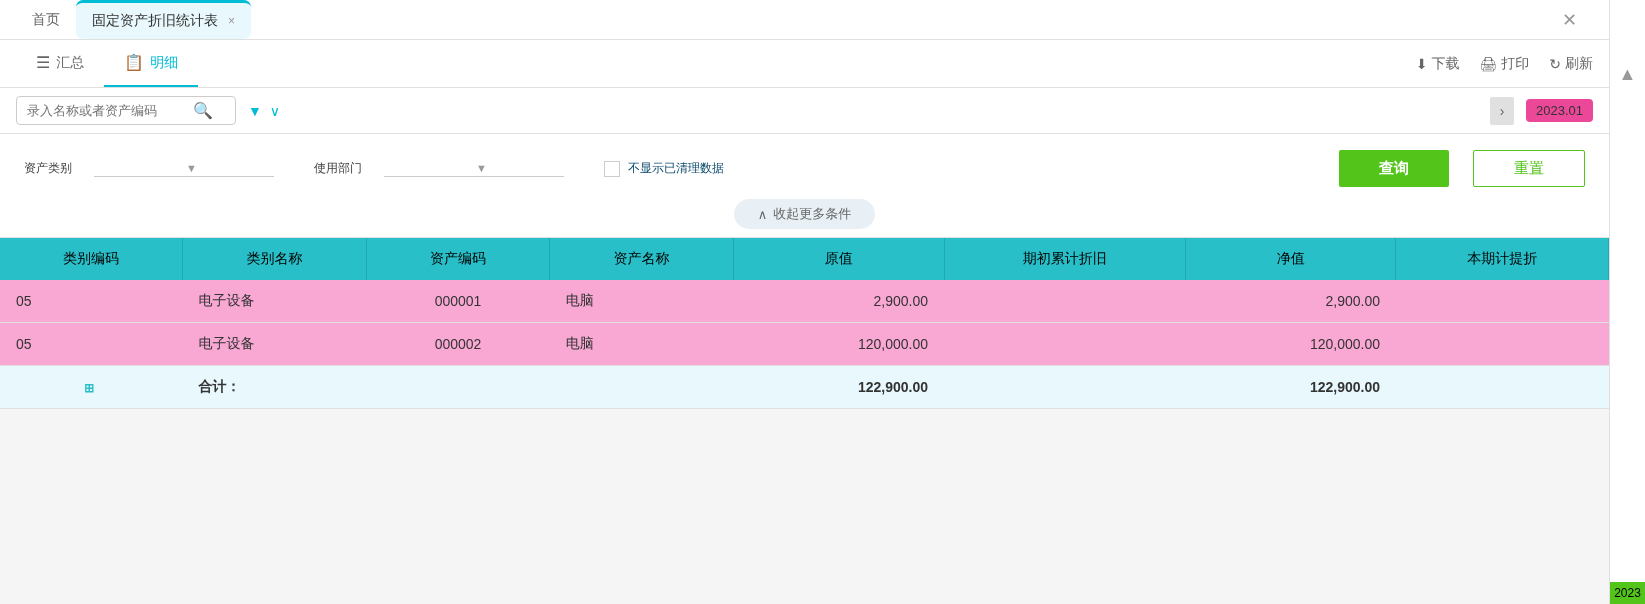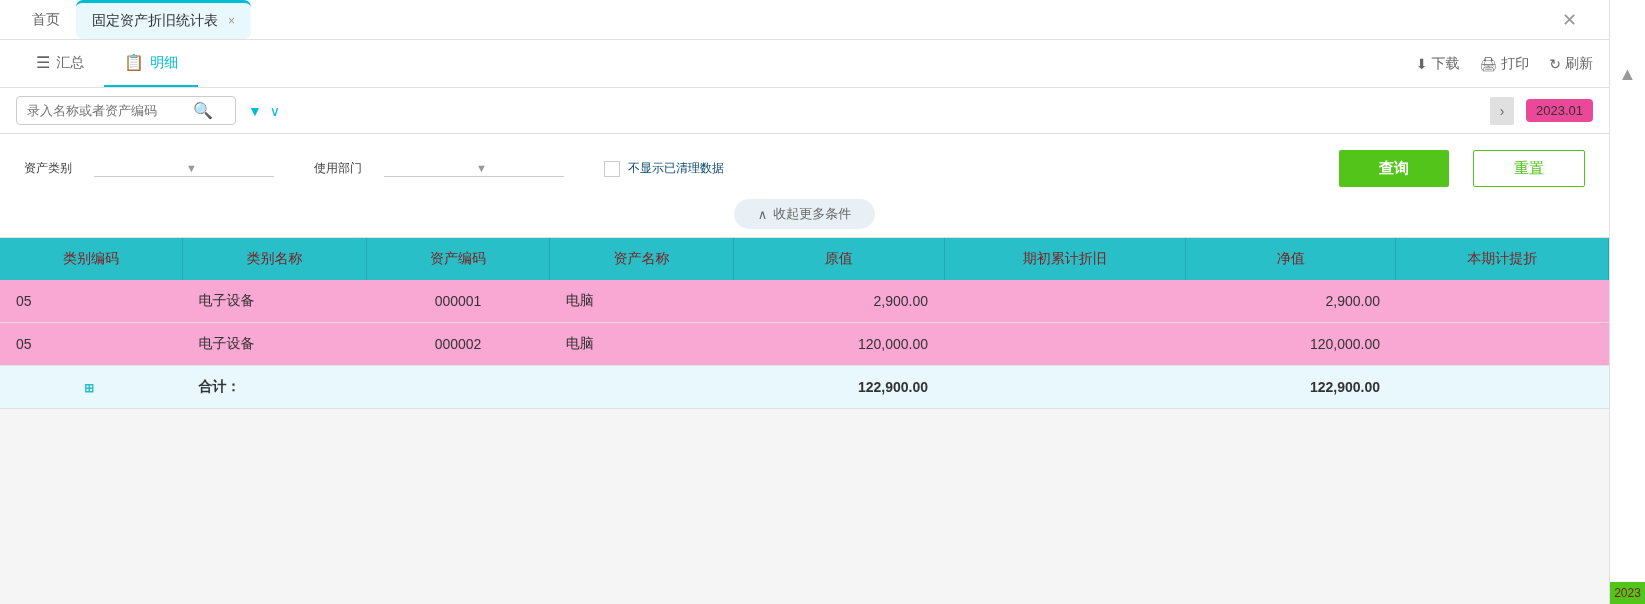--- a/index.html
+++ b/index.html
@@ -110,41 +110,41 @@
     .collapse-btn {
       display: flex; align-items: center; justify-content: center;
       background: #e8f0f5; border-radius: 20px; padding: 6px 24px;
       color: #666; font-size: 13px; cursor: pointer; gap: 6px;
       margin: 8px auto 0 auto; width: fit-content;
     }
 
     
     .table-wrap { overflow-x: auto; }
     table { width: 100%; border-collapse: collapse; background: #fff; }
-    thead tr { background: #29bfc8; color: #7f1d1d; }
+    thead tr { background: #29bfc8; color: #000000; }
     thead th { padding: 12px 16px; font-size: 14px; font-weight: normal; text-align: center; border-right: 1px solid #22a8b0; }
     tbody tr { border-bottom: 1px solid #e0e0e0; background: #f9a8d4; }
     tbody td { padding: 12px 16px; font-size: 14px; text-align: center; }
     tbody td.num { text-align: right; }
     tbody td.left { text-align: left; }
     .total-row { background: #e8f8fc; }
     .total-row td { font-weight: bold; }
     .total-icon { font-size: 12px; margin-right: 4px; color: #29bfc8; }
 
     
     .right-panel {
       position: fixed; right: 0; top: 0; bottom: 0;
       width: 36px; background: #fff; border-left: 1px solid #e0e0e0;
       display: flex; flex-direction: column; align-items: center; padding-top: 60px; gap: 0;
     }
     .right-panel-month {
       font-size: 12px; color: #666; padding: 6px 0; cursor: pointer; writing-mode: horizontal-tb; text-align: center;
     }
     .right-panel-year {
-      background: #52c41a; color: #7f1d1d; font-size: 12px; padding: 4px 0; margin-top: auto; margin-bottom: 0; text-align: center; width: 100%;
+      background: #52c41a; color: #000000; font-size: 12px; padding: 4px 0; margin-top: auto; margin-bottom: 0; text-align: center; width: 100%;
     }
     .right-panel-nav { color: #999; font-size: 18px; padding: 4px 0; cursor: pointer; }
 
     
     .main-content { margin-right: 36px; }
   </style>
 </head>
 <body>
 
 <div class="main-content">

